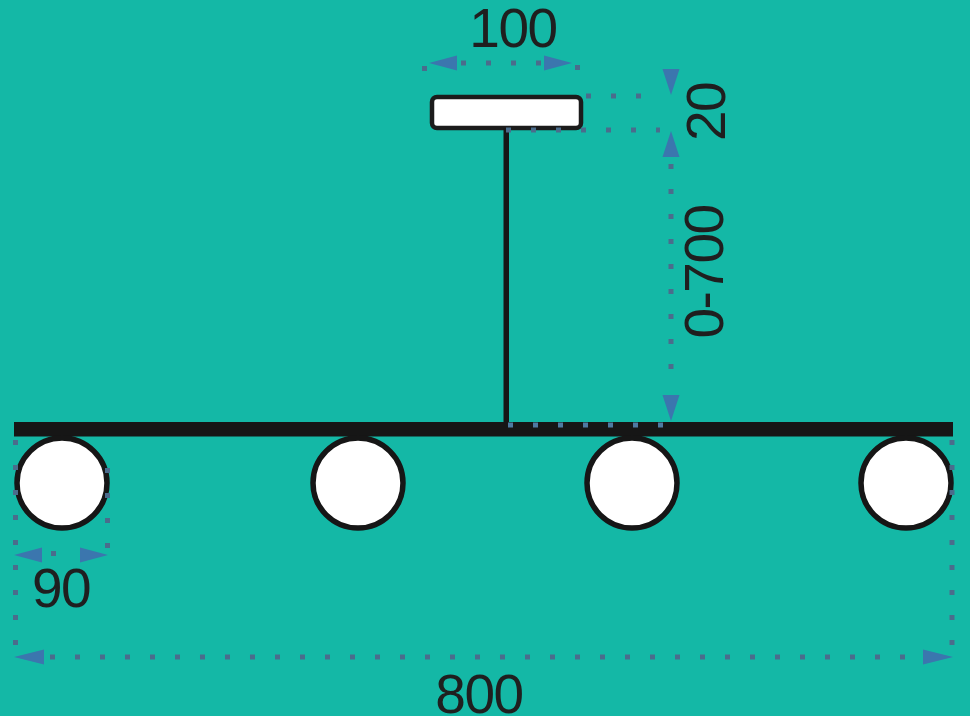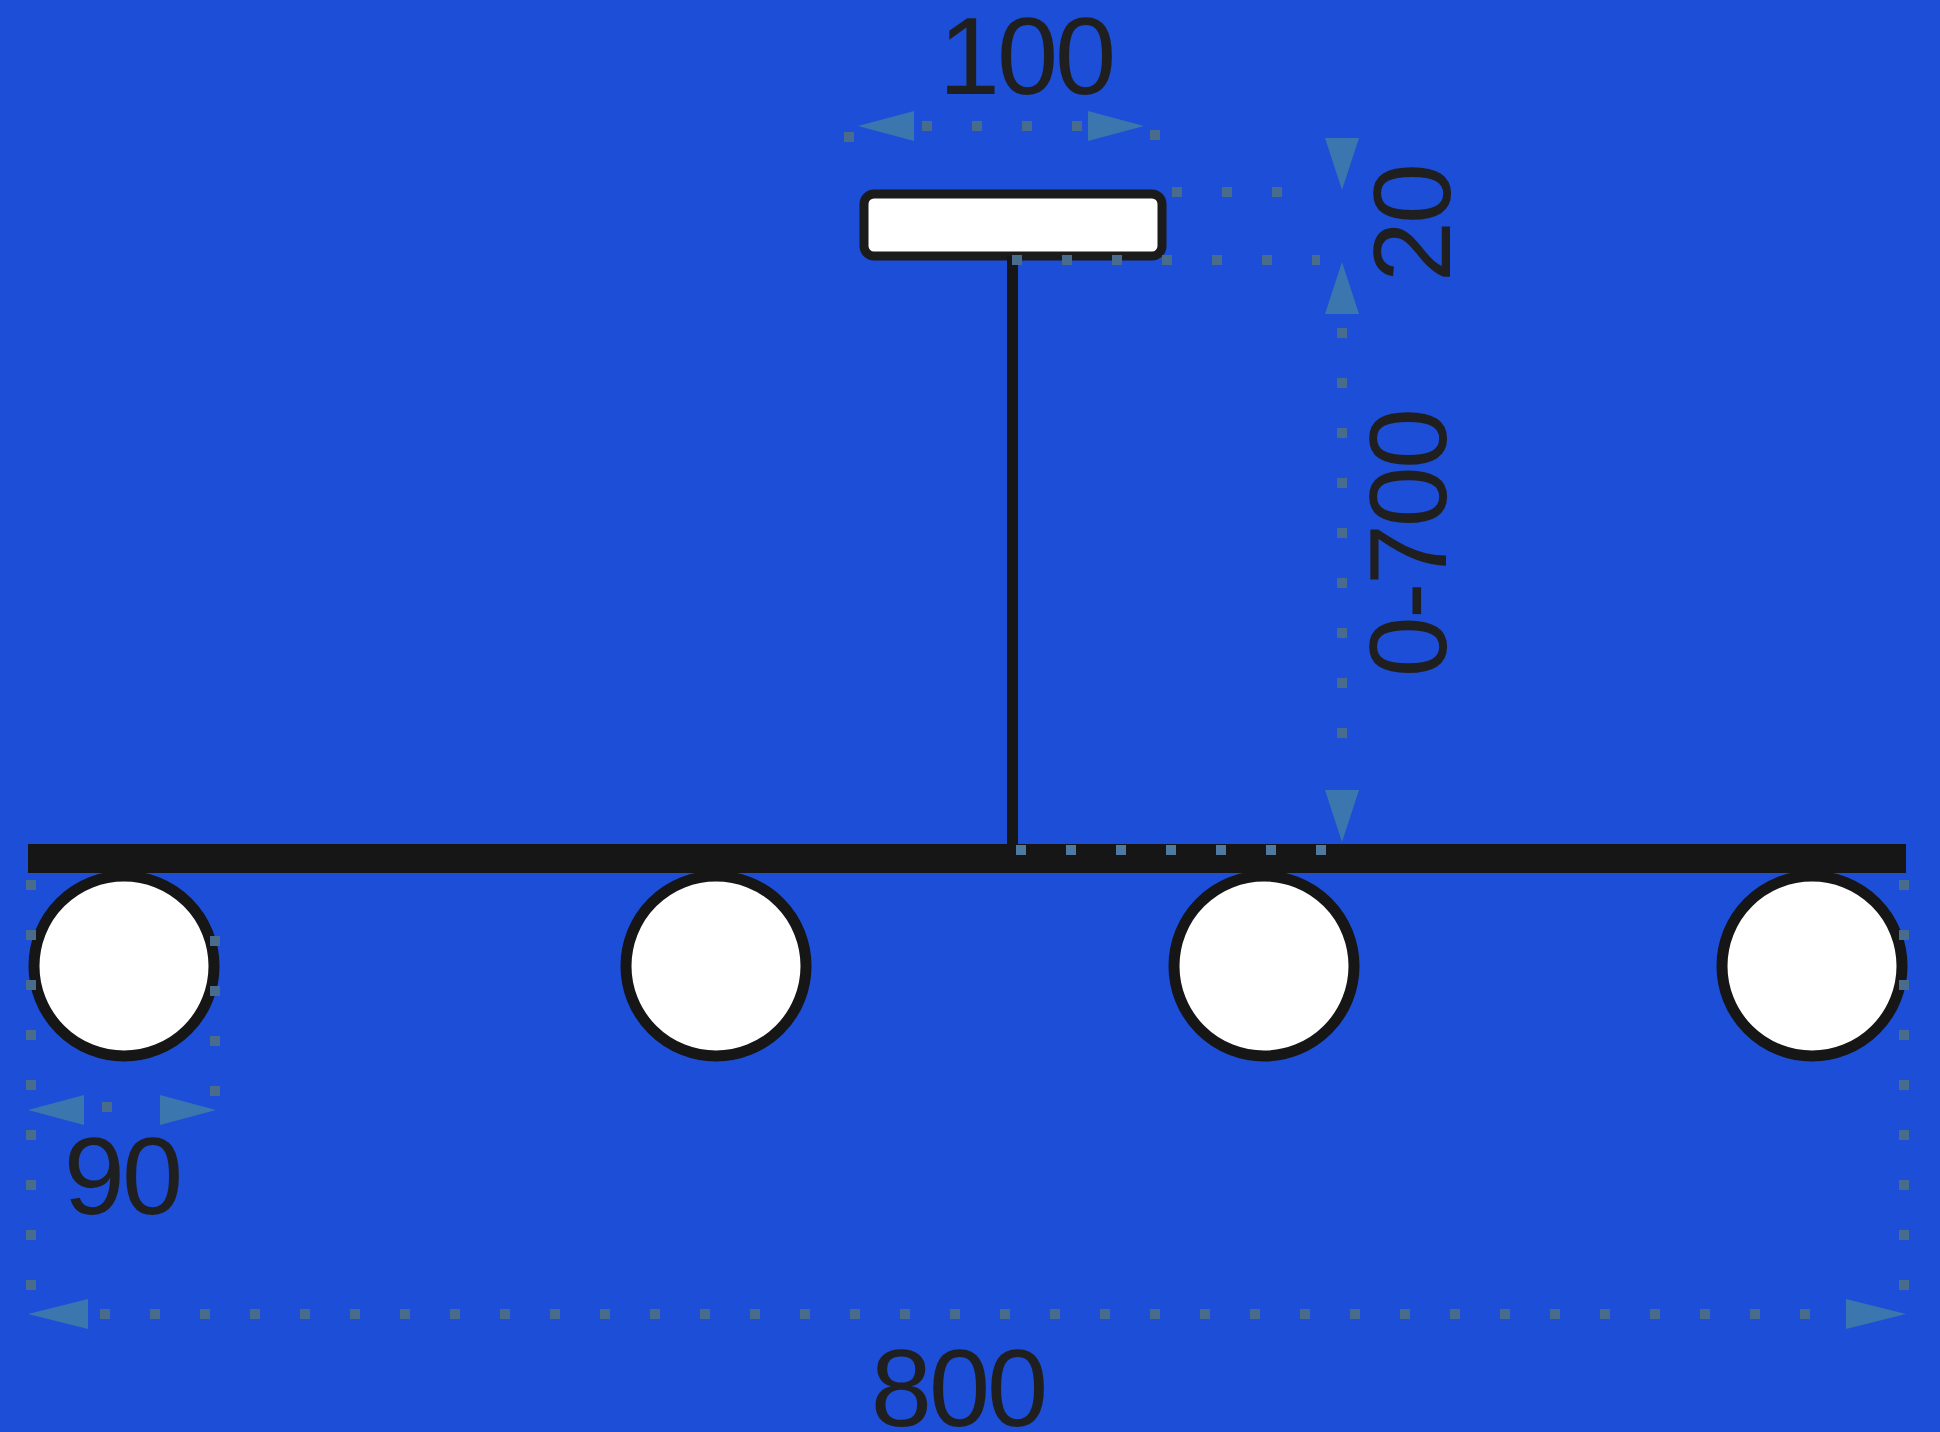--- a/index.html
+++ b/index.html
@@ -4,21 +4,21 @@
 <style>
   html, body {
     margin: 0;
     padding: 0;
     background: #ffffff;
   }
   .canvas {
     position: relative;
     width: 970px;
     height: 716px;
-    background: #1d4ed8;
+    background: #14b8a6;
     overflow: hidden;
     font-family: "Liberation Sans", sans-serif;
   }
   svg { display: block; }
 
   
   .outline-stroke {
     fill: #ffffff;
     stroke: #1b1b1b;
     stroke-width: 4.5;

